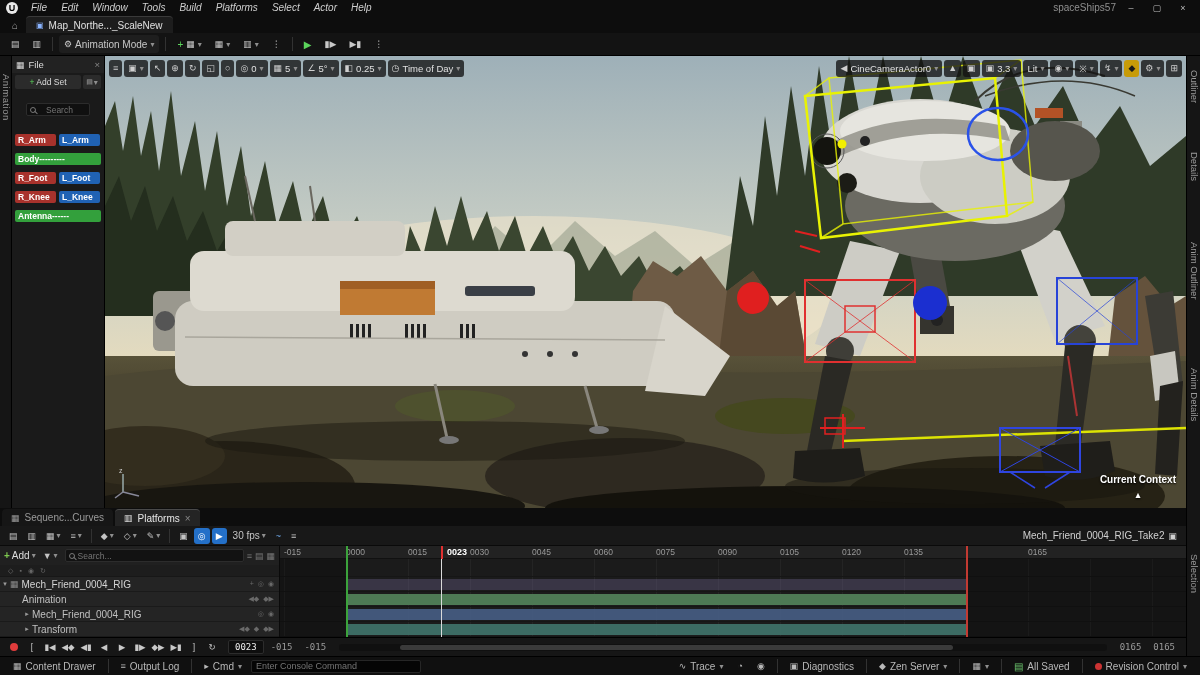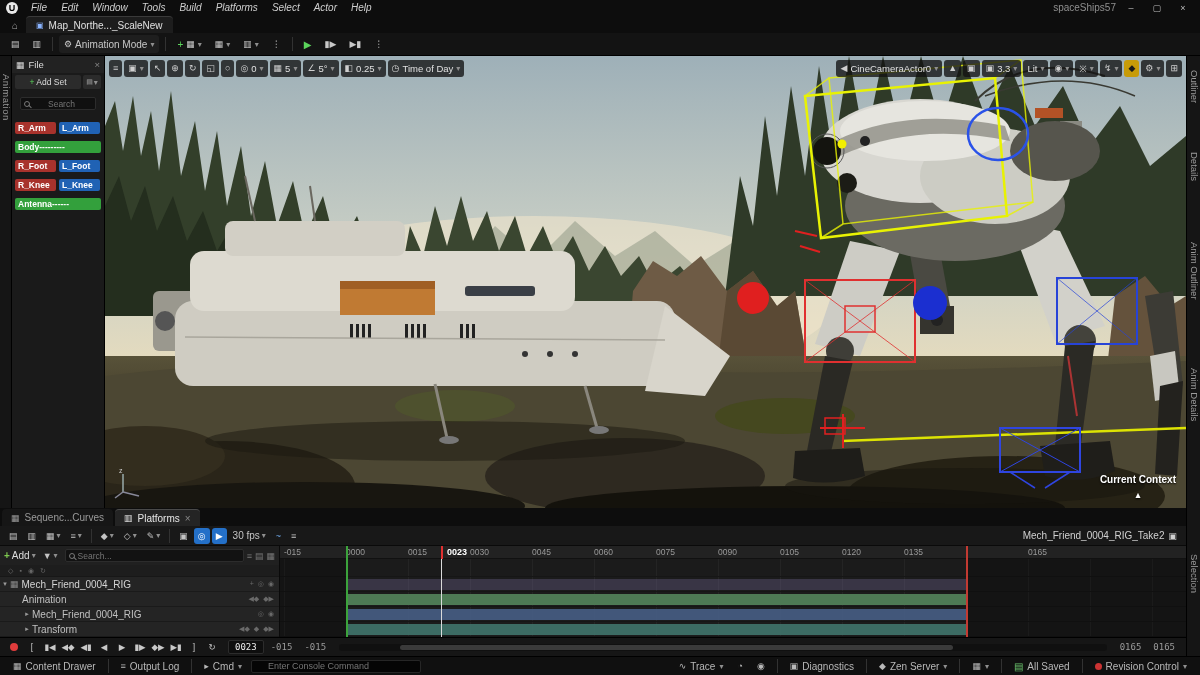--- a/index.html
+++ b/index.html
@@ -34,21 +34,21 @@
   .left-strip { width:12px; background:#151515; border-right:1px solid #000; position:relative; }
   .vtext { writing-mode:vertical-rl; font-size:9.5px; color:#9a9a9a; letter-spacing:.5px; }
   .left-strip .vtext { position:absolute; top:18px; left:1px; }
 
   .sets-panel { width:93px; background:#1a1a1a; display:flex; flex-direction:column; border-right:1px solid #000; }
   .panel-head { height:17px; background:#222; display:flex; align-items:center; padding:0 4px; gap:4px; font-size:9.5px; color:#ddd; }
   .panel-head .x { margin-left:auto; color:#888; }
   .sets-tools { display:flex; gap:2px; padding:2px 3px 0 3px; }
   .addset-btn { flex:1; height:14px; background:#2b2b2b; border-radius:2px; display:flex; align-items:center; justify-content:center; gap:2px; font-size:8.5px; color:#ddd; }
   .mini-dd { width:18px; height:14px; background:#2b2b2b; border-radius:2px; display:flex; align-items:center; justify-content:center; gap:1px; font-size:7px; color:#999; }
-  .sets-search { margin:8px; height:13px; background:#101010; border:1px solid #2c2c2c; border-radius:2px; display:flex; align-items:center; gap:18px; padding:0 3px; }
+  .sets-search { margin:14px; height:13px; background:#101010; border:1px solid #2c2c2c; border-radius:2px; display:flex; align-items:center; gap:10px; padding:0 3px; }
   .sets-search input, .seq-search input { background:transparent; border:none; outline:none; color:#bbb; font-size:8.5px; width:100%; font-family:"Liberation Sans",sans-serif; }
   .mag { width:6px; height:6px; border:1px solid #777; border-radius:50%; position:relative; display:inline-block; flex:none; }
   .mag::after { content:""; position:absolute; width:4px; height:1px; background:#777; transform:rotate(45deg); right:-3px; bottom:-1px; }
   .sets-list { display:flex; flex-wrap:wrap; gap:7px 3px; padding:4px 3px; }
   .set-pill { height:12px; border-radius:2px; font-size:8.5px; font-weight:bold; color:#fff; padding:0 3px; line-height:12px; width:41px; overflow:hidden; white-space:nowrap; }
   .set-pill.wide { width:106px; }
   .c-red { background:#a8322c; } .c-blue { background:#2062b4; } .c-green { background:#33a03c; }
 
   
   .viewport { position:relative; width:1081px; height:452px; overflow:hidden; background:#222; }
@@ -112,21 +112,21 @@
   .rec { width:8px; height:8px; border-radius:50%; background:#e03c3c; }
   .frame-box { background:#0e0e0e; border:1px solid #2c2c2c; border-radius:2px; padding:1px 6px; color:#eee; font-family:"DejaVu Sans Mono",monospace; font-size:9px; margin-left:6px; }
   .range-num { color:#9a9a9a; font-family:"DejaVu Sans Mono",monospace; font-size:9px; padding:0 5px; }
   .tscroll { flex:1; height:7px; background:#101010; border-radius:3px; margin:0 6px; position:relative; }
   .tscroll .thumb { position:absolute; left:8%; width:72%; top:1px; bottom:1px; background:#3a3a3a; border-radius:3px; }
 
   
   .statusbar { height:19px; background:#101010; border-top:1px solid #000; display:flex; align-items:center; gap:4px; padding:0 8px; font-size:10px; color:#b8b8b8; }
   .sbtn { display:flex; align-items:center; gap:4px; padding:0 5px; height:19px; }
   .console { width:170px; height:13px; background:#050505; border:1px solid #262626; border-radius:2px; display:flex; align-items:center; padding:0 4px; }
-  .console input { background:transparent; border:none; outline:none; color:#777; font-size:9px; width:100%; font-family:"Liberation Sans",sans-serif;margin-left:12px; }
+  .console input { background:transparent; border:none; outline:none; color:#777; font-size:9px; width:100%; font-family:"Liberation Sans",sans-serif; }
   .statusbar .spacer { flex:1; }
   .red-dot { width:7px; height:7px; border-radius:50%; background:#c33; display:inline-block; }
   .grn-check { color:#69c16b; }
   .ico { font-size:9px; }
 </style>
 </head>
 <body>
 
 <div class="root">
 

